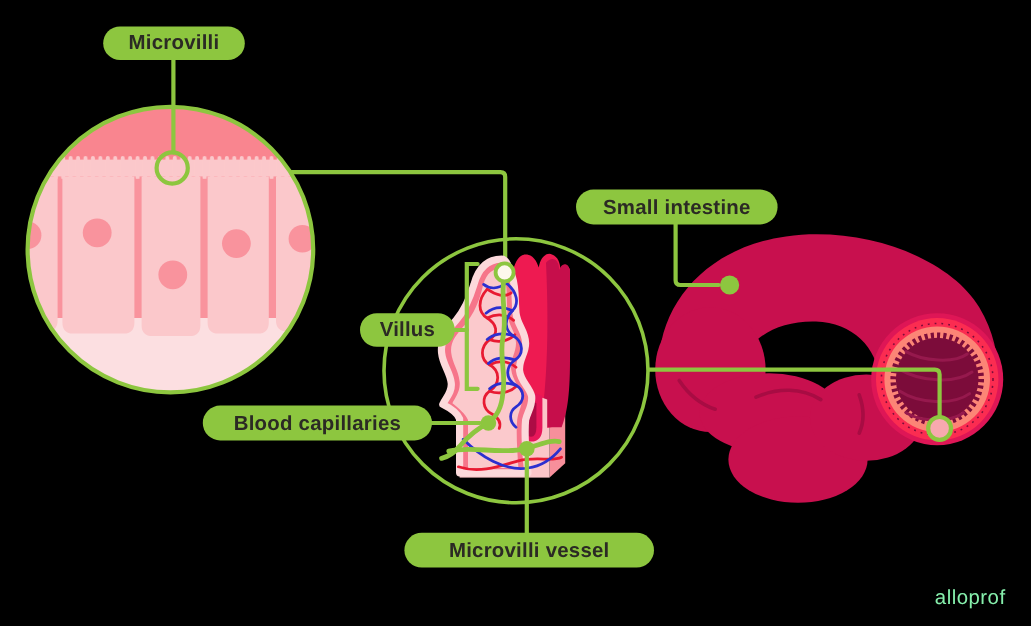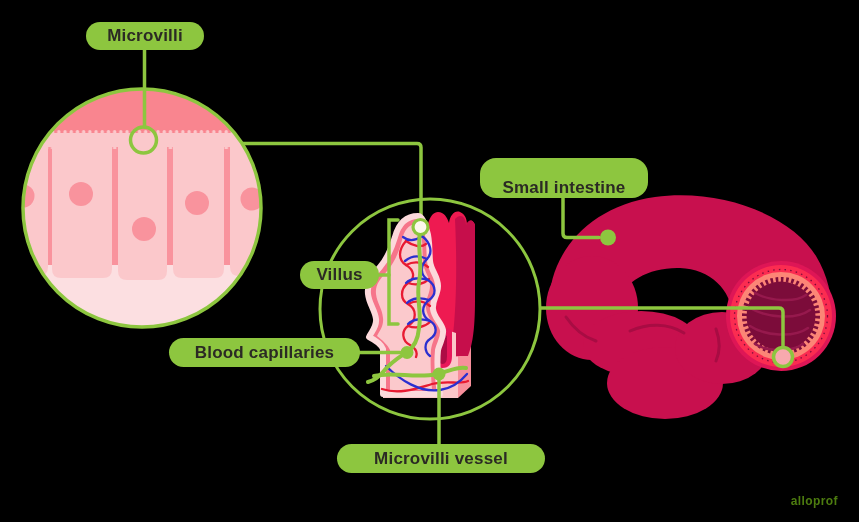--- a/index.html
+++ b/index.html
@@ -8,22 +8,22 @@
     font-family:"Liberation Sans","DejaVu Sans",sans-serif;overflow:hidden;border-radius:10px;
   }
   #art{position:absolute;left:0;top:0;}
   .pill{
     position:absolute;display:flex;align-items:center;justify-content:center;
     background:var(--accent-green,#8dc63f);color:var(--label-text,#2b2a24);
     border-radius:16px;font-weight:700;font-size:17px;letter-spacing:.2px;
     white-space:nowrap;
   }
   .watermark{
-    position:absolute;right:21px;bottom:14px;color:#4d7c0f;font-weight:700;
-    font-size:12px;letter-spacing:.4px;
+    position:absolute;right:21px;bottom:14px;color:#86efac;font-weight:400;
+    font-size:17px;letter-spacing:.4px;
   }
 </style>
 </head>
 <body>
 
 <div id="canvas">
 
 <svg id="art" width="859" height="522" viewBox="0 0 859 522">
   <defs>
     <clipPath id="leftCircleClip">
@@ -169,21 +169,21 @@
   <path d="M439,380 L439,446" stroke="#8dc63f" stroke-width="3.5" stroke-linecap="round"></path>
   <circle cx="439" cy="374" r="6.5" fill="#8dc63f"></circle>
 
   <circle cx="420.5" cy="227" r="7.5" fill="#fdf8ec" stroke="#8dc63f" stroke-width="3.2"></circle>
 </svg>
 
 <div class="pill" style="left:86px;top:22px;width:118px;height:28px;">
   <span>Microvilli</span>
 </div>
 
-<div class="pill" style="left:480px;top:158px;width:168px;height:40px;align-items:flex-end;">
+<div class="pill" style="left:480px;top:158px;width:168px;height:29px;">
   <span>Small intestine</span>
 </div>
 
 <div class="pill" style="left:300px;top:261px;width:79px;height:28px;align-items:center;">
   <span>Villus</span>
 </div>
 
 <div class="pill" style="left:169px;top:338px;width:191px;height:29px;">
   <span>Blood capillaries</span>
 </div>

